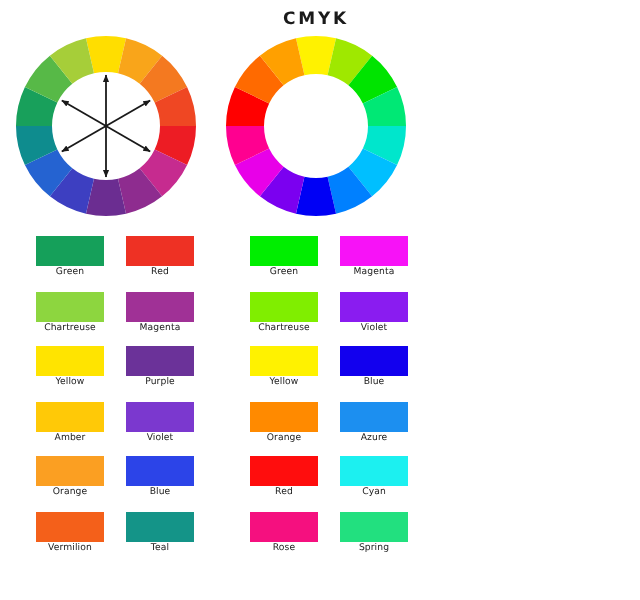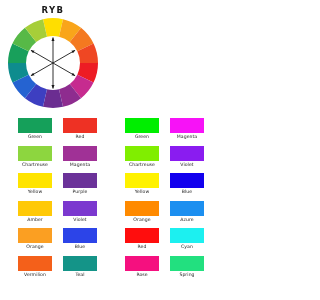--- a/index.html
+++ b/index.html
@@ -108,21 +108,20 @@
   }
 </style>
 </head>
 <body>
 
 <div class="page">
 
   <div class="wheels">
 
     <div class="wheel-block left">
-      <div class="wheel-title">RYB</div>
       <div class="wheel">
         <svg width="92" height="92" viewBox="0 0 92 92">
           <g id="ryb-segments">
               <path d="M 35.98655797196585 2.128243951817936 A 45 45 0 0 1 56.01344202803415 2.128243951817936 L 52.00806521682049 19.67694637109076 A 27 27 0 0 0 39.991934783179516 19.67694637109076 Z" fill="#FFDE00" stroke="none"></path>
               <path d="M 56.01344202803415 2.128243951817936 A 45 45 0 0 1 74.05704108364301 10.817583288938657 L 62.8342246501858 24.890549973363196 A 27 27 0 0 0 52.00806521682049 19.67694637109076 Z" fill="#F9A51A" stroke="none"></path>
               <path d="M 74.05704108364301 10.817583288938657 A 45 45 0 0 1 86.54359905560887 26.475231739709884 L 70.32615943336532 34.28513904382593 A 27 27 0 0 0 62.8342246501858 24.890549973363196 Z" fill="#F47920" stroke="none"></path>
               <path d="M 86.54359905560887 26.475231739709884 A 45 45 0 0 1 91 46 L 73 46 A 27 27 0 0 0 70.32615943336532 34.28513904382593 Z" fill="#EF4723" stroke="none"></path>
               <path d="M 91 46 A 45 45 0 0 1 86.54359905560887 65.52476826029012 L 70.32615943336532 57.71486095617407 A 27 27 0 0 0 73 46 Z" fill="#ED1C24" stroke="none"></path>
               <path d="M 86.54359905560887 65.52476826029012 A 45 45 0 0 1 74.05704108364301 81.18241671106134 L 62.8342246501858 67.10945002663681 A 27 27 0 0 0 70.32615943336532 57.71486095617407 Z" fill="#C62B8F" stroke="none"></path>
               <path d="M 74.05704108364301 81.18241671106134 A 45 45 0 0 1 56.01344202803415 89.87175604818206 L 52.00806521682049 72.32305362890924 A 27 27 0 0 0 62.8342246501858 67.10945002663681 Z" fill="#8E2C8F" stroke="none"></path>
@@ -141,20 +140,43 @@
                 </marker>
               </defs>
               <line x1="46" y1="20.5" x2="46" y2="71.5" stroke="#1a1a1a" stroke-width="0.9" marker-start="url(#ah)" marker-end="url(#ah)"></line>
               <line x1="68.08364779650319" y1="33.25" x2="23.916352203496814" y2="58.75" stroke="#1a1a1a" stroke-width="0.9" marker-start="url(#ah)" marker-end="url(#ah)"></line>
               <line x1="23.916352203496814" y1="33.25" x2="68.08364779650319" y2="58.75" stroke="#1a1a1a" stroke-width="0.9" marker-start="url(#ah)" marker-end="url(#ah)"></line>
             </g>
         </svg>
       </div>
     </div>
 
+    <div class="wheel-block right">
+      <div class="wheel-title">CMYK</div>
+      <div class="wheel">
+        <svg width="92" height="92" viewBox="0 0 92 92">
+          <g id="cmyk-segments">
+              <path d="M 35.98655797196585 2.128243951817936 A 45 45 0 0 1 56.01344202803415 2.128243951817936 L 51.78554428286417 20.651874283272587 A 26 26 0 0 0 40.21445571713583 20.651874283272587 Z" fill="#FFF200" stroke="none"></path>
+              <path d="M 56.01344202803415 2.128243951817936 A 45 45 0 0 1 74.05704108364301 10.817583288938657 L 62.21073484832708 25.672381455831225 A 26 26 0 0 0 51.78554428286417 20.651874283272587 Z" fill="#9FE800" stroke="none"></path>
+              <path d="M 74.05704108364301 10.817583288938657 A 45 45 0 0 1 86.54359905560887 26.475231739709884 L 69.4251905654629 34.71902278294349 A 26 26 0 0 0 62.21073484832708 25.672381455831225 Z" fill="#00E400" stroke="none"></path>
+              <path d="M 86.54359905560887 26.475231739709884 A 45 45 0 0 1 91 46 L 72 46 A 26 26 0 0 0 69.4251905654629 34.71902278294349 Z" fill="#00E875" stroke="none"></path>
+              <path d="M 91 46 A 45 45 0 0 1 86.54359905560887 65.52476826029012 L 69.4251905654629 57.28097721705651 A 26 26 0 0 0 72 46 Z" fill="#00E6CC" stroke="none"></path>
+              <path d="M 86.54359905560887 65.52476826029012 A 45 45 0 0 1 74.05704108364301 81.18241671106134 L 62.21073484832708 66.32761854416877 A 26 26 0 0 0 69.4251905654629 57.28097721705651 Z" fill="#00BFFF" stroke="none"></path>
+              <path d="M 74.05704108364301 81.18241671106134 A 45 45 0 0 1 56.01344202803415 89.87175604818206 L 51.78554428286417 71.34812571672741 A 26 26 0 0 0 62.21073484832708 66.32761854416877 Z" fill="#0080FF" stroke="none"></path>
+              <path d="M 56.01344202803415 89.87175604818206 A 45 45 0 0 1 35.98655797196585 89.87175604818206 L 40.21445571713583 71.34812571672741 A 26 26 0 0 0 51.78554428286417 71.34812571672741 Z" fill="#0000F5" stroke="none"></path>
+              <path d="M 35.98655797196585 89.87175604818206 A 45 45 0 0 1 17.942958916356993 81.18241671106134 L 29.78926515167293 66.32761854416879 A 26 26 0 0 0 40.21445571713583 71.34812571672741 Z" fill="#7B00F0" stroke="none"></path>
+              <path d="M 17.942958916356993 81.18241671106134 A 45 45 0 0 1 5.456400944391142 65.52476826029012 L 22.574809434537105 57.28097721705652 A 26 26 0 0 0 29.78926515167293 66.32761854416879 Z" fill="#E800E8" stroke="none"></path>
+              <path d="M 5.456400944391142 65.52476826029012 A 45 45 0 0 1 1 46.00000000000001 L 20 46 A 26 26 0 0 0 22.574809434537105 57.28097721705652 Z" fill="#FF0090" stroke="none"></path>
+              <path d="M 1 46.00000000000001 A 45 45 0 0 1 5.456400944391142 26.47523173970989 L 22.5748094345371 34.71902278294349 A 26 26 0 0 0 20 46 Z" fill="#FF0000" stroke="none"></path>
+              <path d="M 5.456400944391142 26.47523173970989 A 45 45 0 0 1 17.942958916356982 10.817583288938664 L 29.789265151672925 25.67238145583123 A 26 26 0 0 0 22.5748094345371 34.71902278294349 Z" fill="#FF6A00" stroke="none"></path>
+              <path d="M 17.942958916356982 10.817583288938664 A 45 45 0 0 1 35.986557971965844 2.128243951817936 L 40.21445571713582 20.651874283272587 A 26 26 0 0 0 29.789265151672925 25.67238145583123 Z" fill="#FFA000" stroke="none"></path>
+            </g>
+        </svg>
+      </div>
+    </div>
   </div>
 
   <div class="grids">
     <div class="grid left" id="grid-ryb">
         <div class="swatch-row">
           <div class="swatch-cell c0">
             <span class="chip" style="background: rgb(21, 160, 90);"></span>
             <span class="chip-label">Green</span>
           </div>
           <div class="swatch-cell c1">

